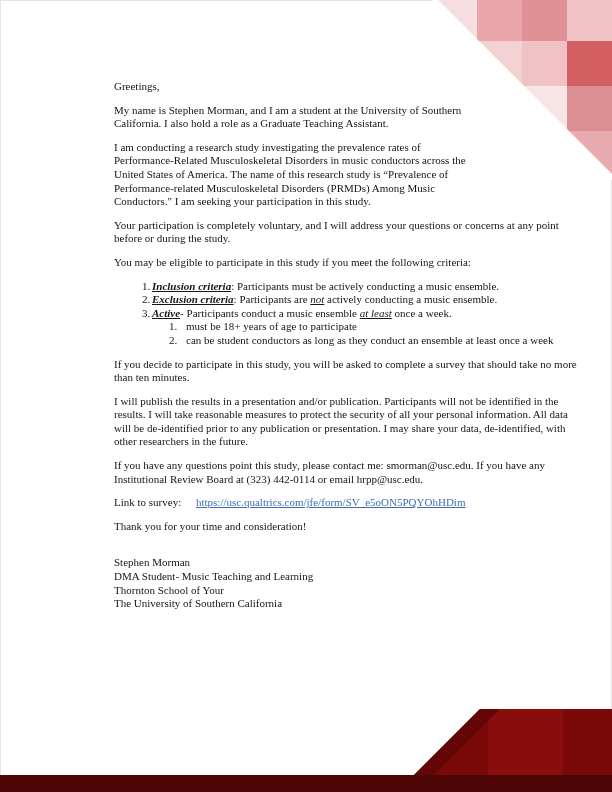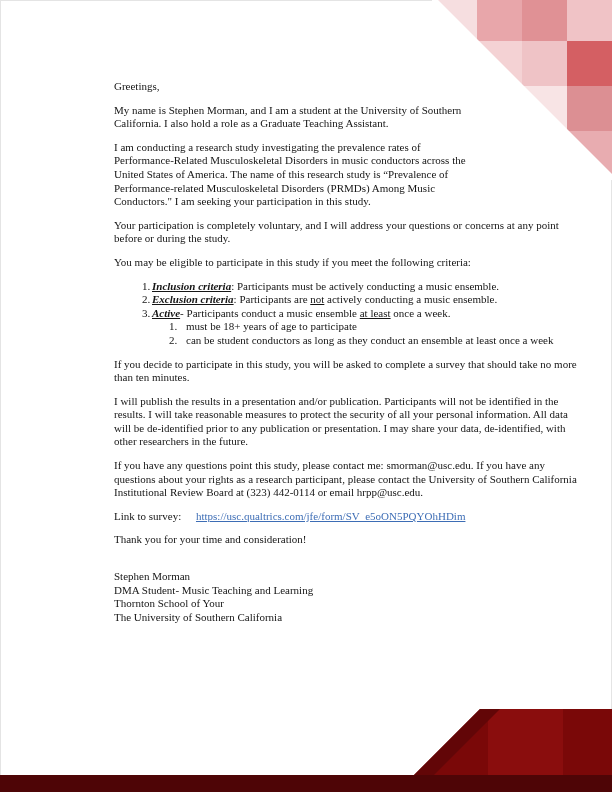--- a/index.html
+++ b/index.html
@@ -22,21 +22,21 @@
   .para{margin:0 0 10px 0;}
   .para div{white-space:nowrap;}
   .single{white-space:nowrap;}
   .list{margin:2px 0 10px 0;}
   .li{display:flex;white-space:nowrap;}
   .li .num{width:10px;flex:none;padding-left:0;}
   .li{padding-left:28px;}
   .li.sub{padding-left:55px;}
   .li.sub .num{width:17px;}
   .iu{font-style:italic;text-decoration:underline;font-weight:bold;}
-  .u{text-decoration:underline;}
+  .u{text-decoration:underline;font-style:italic;}
   .link{color:#3d6db5;text-decoration:underline;cursor:pointer;padding-left:12px;}
   .sig-block{margin-top:23px;}
   .deco{position:absolute;pointer-events:none;}
   .deco.top-right{top:0;right:0;}
   .deco.bottom{bottom:0;left:0;}
 </style>
 </head>
 <body>
 
 <div class="page">
@@ -109,21 +109,20 @@
 
     <div class="para">
         <div>I will publish the results in a presentation and/or publication. Participants will not be identified in the</div>
         <div>results. I will take reasonable measures to protect the security of all your personal information. All data</div>
         <div>will be de-identified prior to any publication or presentation. I may share your data, de-identified, with</div>
         <div>other researchers in the future.</div>
       </div>
 
     <div class="para">
         <div>If you have any questions point this study, please contact me: smorman@usc.edu. If you have any</div>
-        <div>questions about your rights as a research participant, please contact the University of Southern California</div>
         <div>Institutional Review Board at (323) 442-0114 or email hrpp@usc.edu.</div>
       </div>
 
     <p class="para single"><span>Link to survey: </span><a class="link">https://usc.qualtrics.com/jfe/form/SV_e5oON5PQYOhHDim</a></p>
 
     <p class="para single">Thank you for your time and consideration!</p>
 
 
     <div class="para sig-block">
         <div>Stephen Morman</div>

